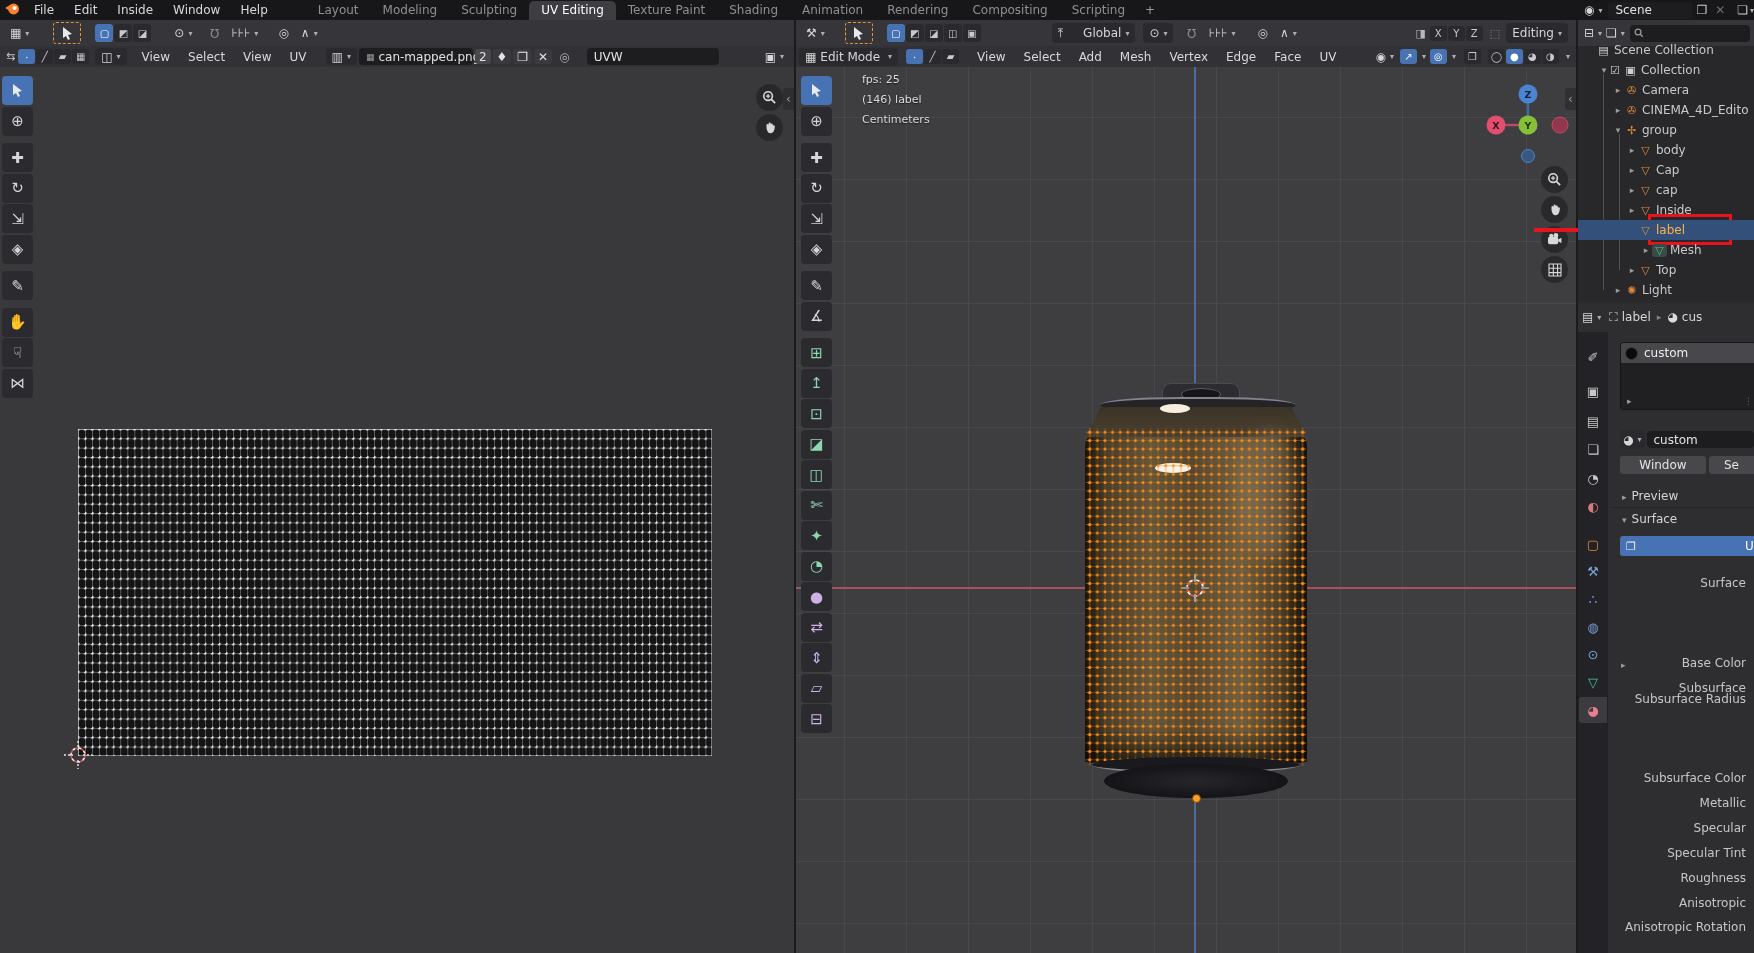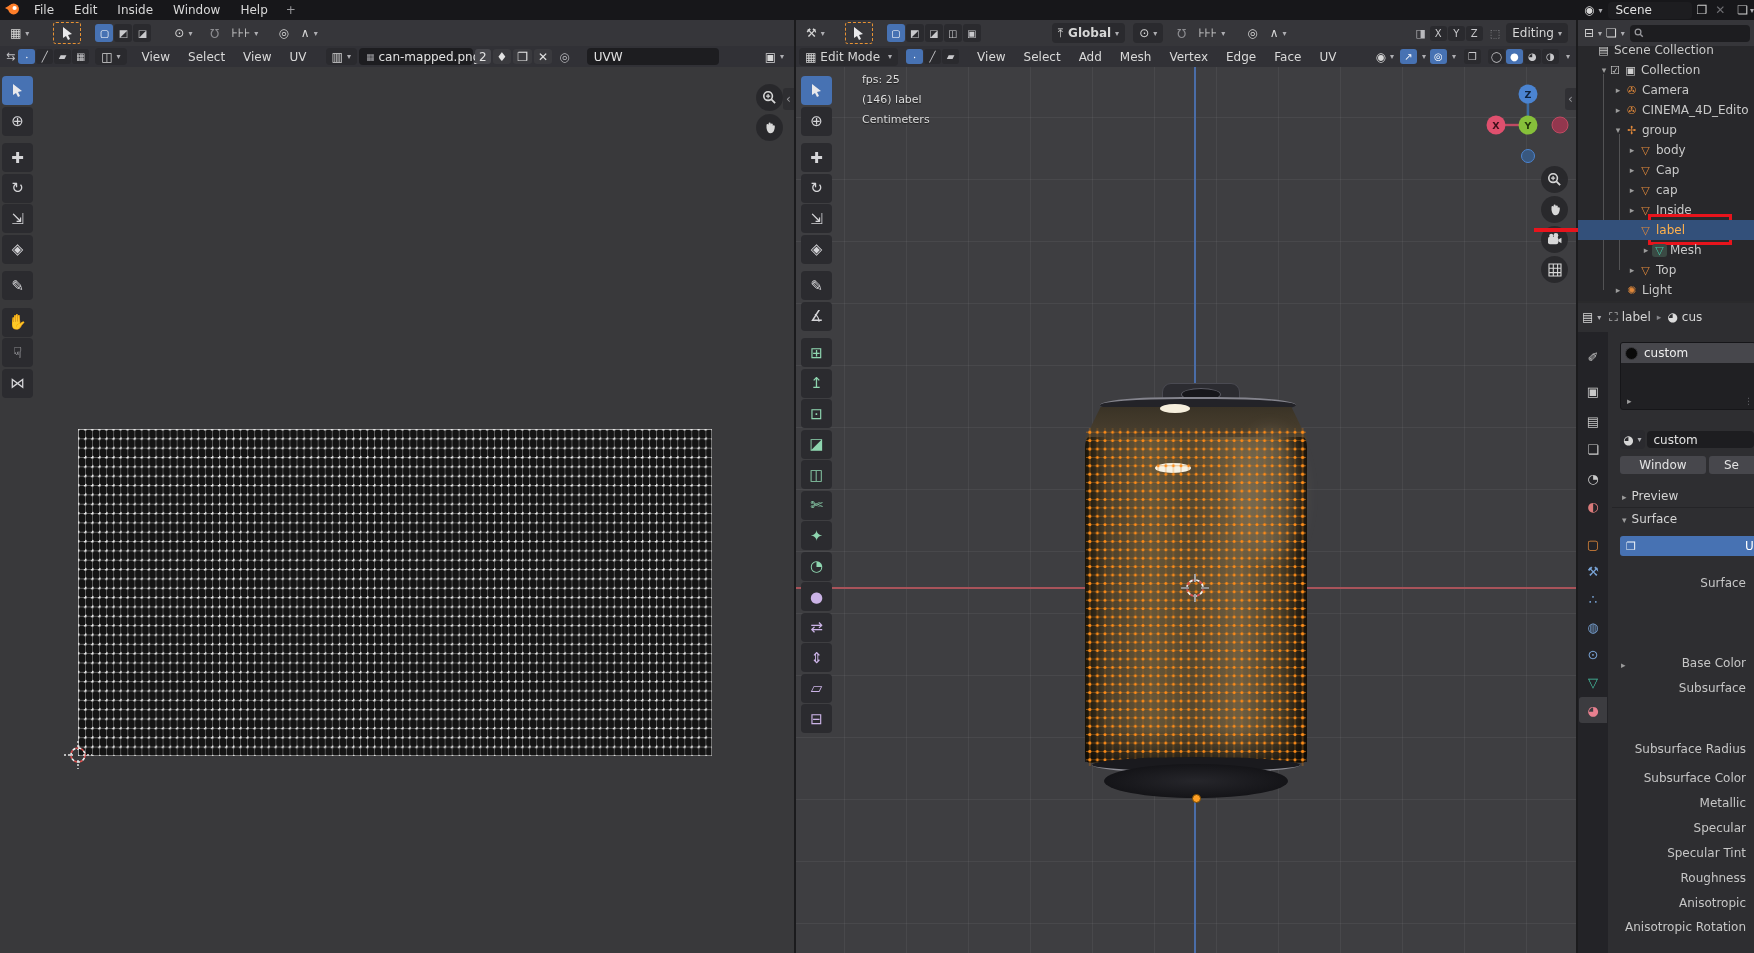--- a/index.html
+++ b/index.html
@@ -82,20 +82,32 @@
           <circle cx="9.6" cy="6" r="2.1" fill="#fff"></circle>
           <path d="M0 6 L7 2 L7 10 Z" fill="#ff7f2a"></path>
         </svg>
     </span>
     <span id="topbar-menus" style="display: flex;">
         <span class="menu-item">File</span>
         <span class="menu-item">Edit</span>
         <span class="menu-item">Inside</span>
         <span class="menu-item">Window</span>
         <span class="menu-item">Help</span>
+      </span>
+    <span class="ws-tabs" id="ws-tabs">
+        <span class="ws-tab">Layout</span>
+        <span class="ws-tab">Modeling</span>
+        <span class="ws-tab">Sculpting</span>
+        <span class="ws-tab active">UV Editing</span>
+        <span class="ws-tab">Texture Paint</span>
+        <span class="ws-tab">Shading</span>
+        <span class="ws-tab">Animation</span>
+        <span class="ws-tab">Rendering</span>
+        <span class="ws-tab">Compositing</span>
+        <span class="ws-tab">Scripting</span>
       </span>
     <span class="ws-add">+</span>
     <span style="margin-left:auto;display:flex;align-items:center;">
       <span class="pill" style="background:transparent;">◉<span class="car">▾</span></span>
       <span class="field" style="width:70px;height:15px;">Scene</span>
       <span style="padding:0 4px;color:#c9c9c9;">❐</span>
       <span style="padding:0 4px;color:#6f6f73;">✕</span>
       <span style="padding:0 2px 0 8px;color:#c9c9c9;">❏</span>
       <span class="car" style="font-size:8px;color:#aeaeb2;">▾</span>
     </span>
@@ -216,21 +228,21 @@
             <path d="M1 0 L10 7 L6 8 L8 12 L6 13 L4 9 L1 11 Z" fill="#e9e9ec"></path>
           </svg>
         </span>
       <span style="margin-left:14px;" class="row">
         <span class="sqbtn on">▢</span>
         <span class="sqbtn">◩</span>
         <span class="sqbtn">◪</span>
         <span class="sqbtn">◫</span>
         <span class="sqbtn">▣</span>
       </span>
-      <span class="pill" style="margin-left:70px;height:18px;">⤒ <span style="margin-left:5px;font-weight:bold;">Global</span><span class="car">▾</span></span>
+      <span class="pill" style="margin-left:70px;height:18px;">⤒ <span style="margin-left:20px;">Global</span><span class="car">▾</span></span>
       <span class="pill" style="margin-left:8px;height:18px;">⊙<span class="car">▾</span></span>
       <span class="pill" style="margin-left:8px;background:transparent;color:#8b8b8f;">
           <span style="display:inline-block;transform:rotate(180deg);">Ω</span>
         </span>
       <span class="pill" style="background:transparent;">⊦⊦⊦<span class="car">▾</span></span>
       <span class="pill" style="margin-left:10px;background:transparent;">◎</span>
       <span class="pill" style="background:transparent;">∧<span class="car">▾</span></span>
       <span style="margin-left:auto;" class="row">
         <span style="color:#b9b9bd;font-size:11px;padding:0 4px;">◨</span>
         <span class="row" id="mirror-axes">
@@ -467,21 +479,21 @@
 
   <div class="abs row" style="left:1620px;top:536px;width:134px;height:20px;background:#4772b3;border-radius:3px;padding:0 6px;">
     <span style="color:#eaf0f8;font-size:11px;">❐</span>
     <span style="margin-left:auto;color:#fff;">Us</span>
   </div>
   <div class="prop-label" style="top:576px;">Surface</div>
   <span class="abs" style="left:1621px;top:660px;color:#9c9c9c;font-size:9px;">▸</span>
   <div id="prop-fields">
       <div class="prop-label" style="top: 656px;">Base Color</div>
       <div class="prop-label" style="top: 681px;">Subsurface</div>
-      <div class="prop-label" style="top: 742px; text-align: right;">Subsurface Radius</div>
+      <div class="prop-label" style="top: 692px; text-align: right;">Subsurface Radius</div>
       <div class="prop-label" style="top: 771px;">Subsurface Color</div>
       <div class="prop-label" style="top: 796px;">Metallic</div>
       <div class="prop-label" style="top: 821px;">Specular</div>
       <div class="prop-label" style="top: 846px;">Specular Tint</div>
       <div class="prop-label" style="top: 871px;">Roughness</div>
       <div class="prop-label" style="top: 896px;">Anisotropic</div>
       <div class="prop-label" style="top: 920px;">Anisotropic Rotation</div>
     </div>
 
   <div class="abs" id="anno-arrow-shaft" style="left:1534px;top:228px;width:112px;"></div>

